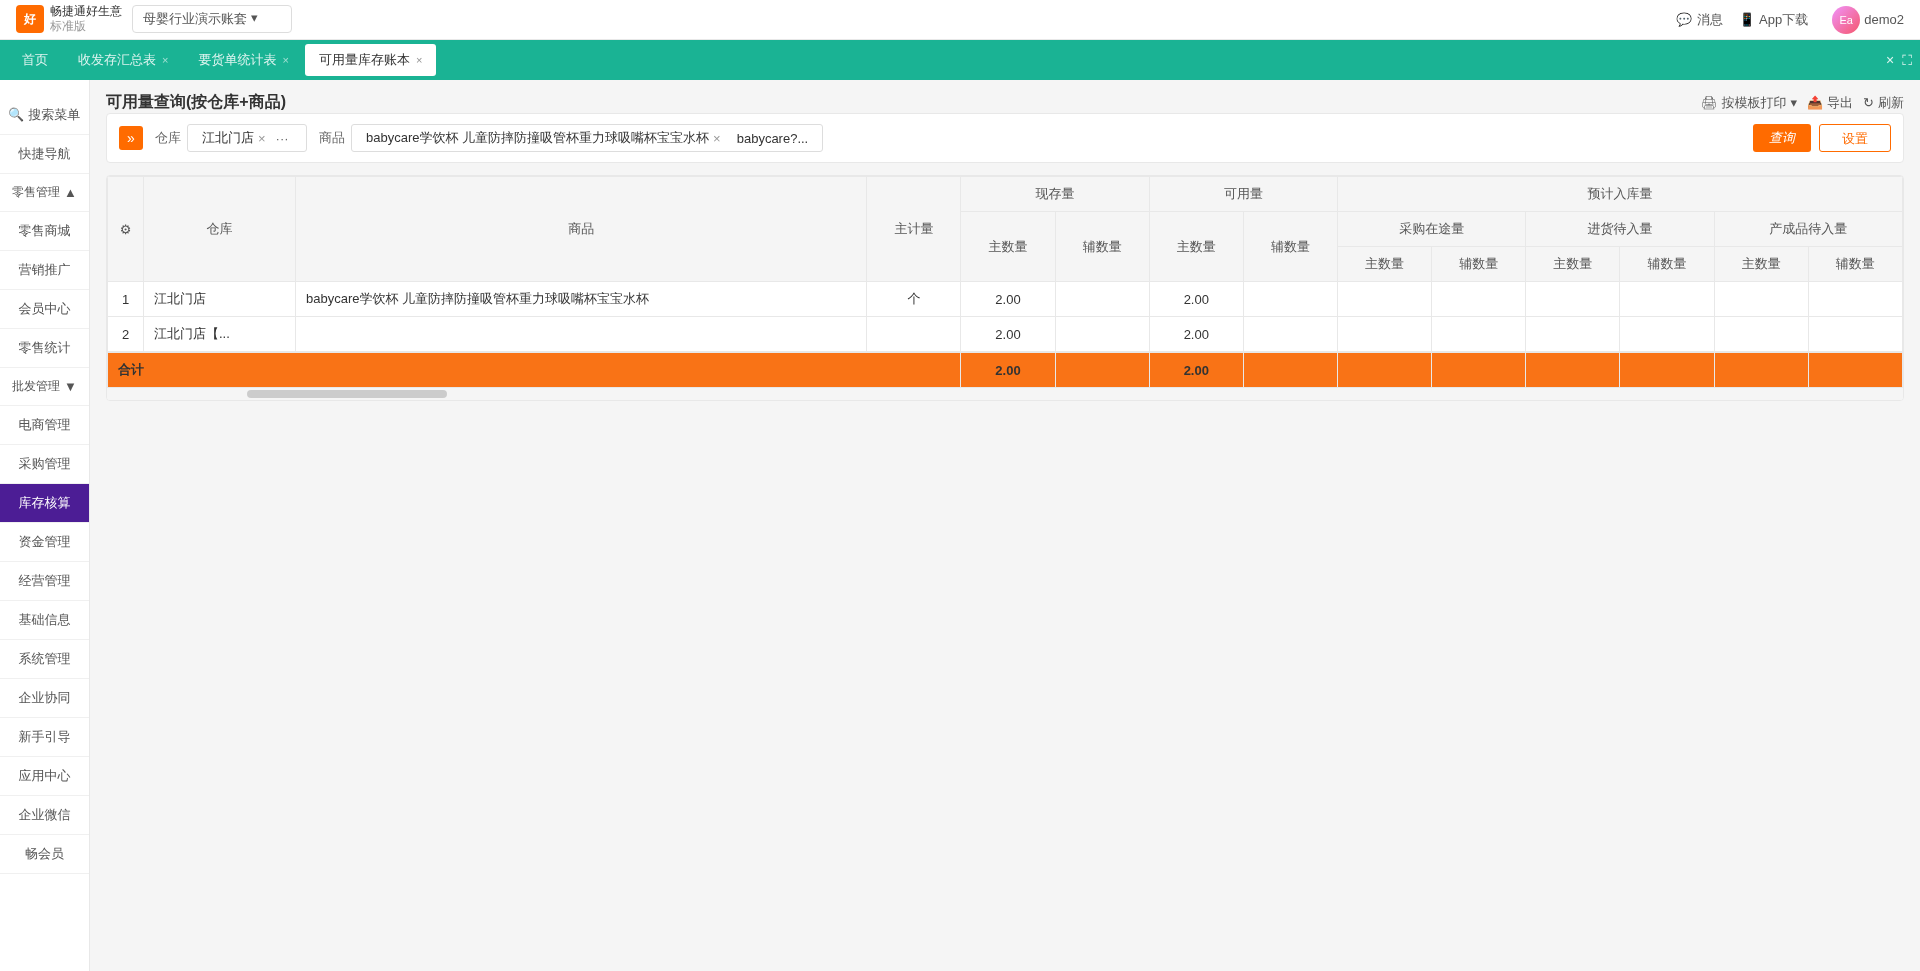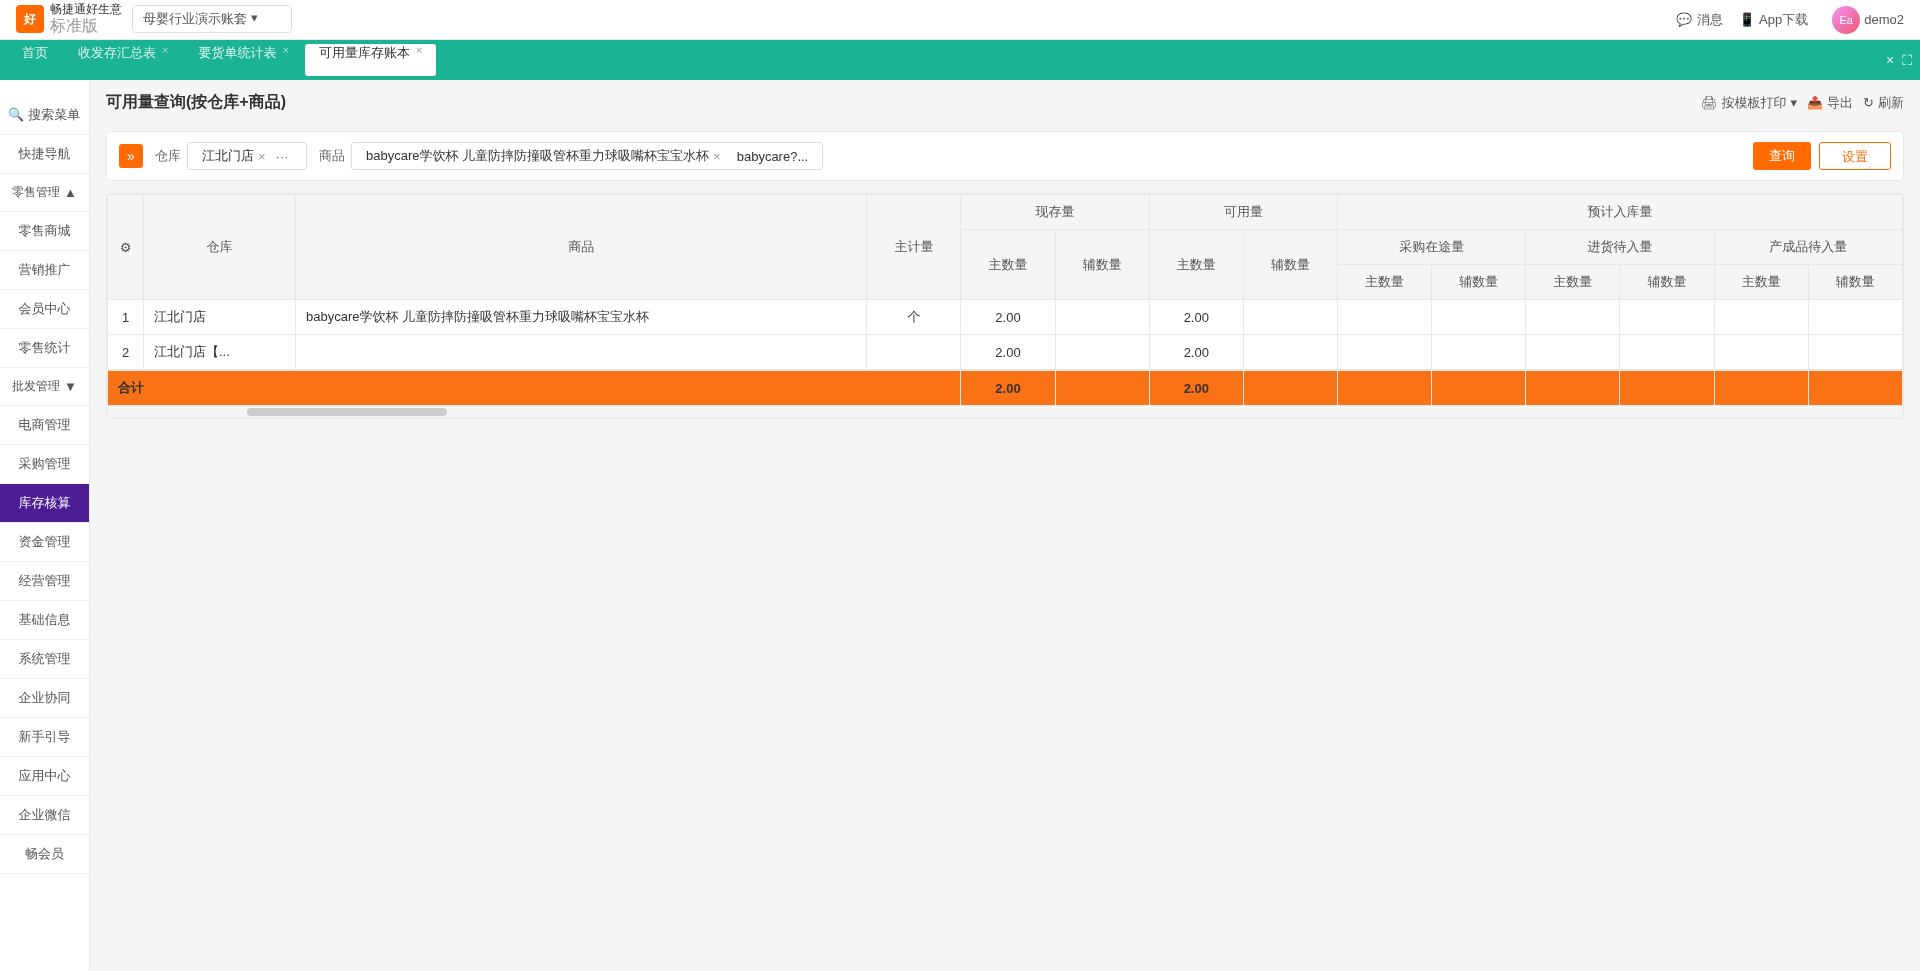--- a/index.html
+++ b/index.html
@@ -12,39 +12,40 @@
       display: flex;
       align-items: center;
       justify-content: space-between;
       padding: 0 16px;
       border-bottom: 1px solid #e8e8e8;
     }
     .top-bar-left { display: flex; align-items: center; gap: 10px; }
     .logo-area { display: flex; align-items: center; gap: 6px; }
     .logo-icon { width: 28px; height: 28px; background: #ff6b00; border-radius: 4px; display: flex; align-items: center; justify-content: center; color: white; font-weight: bold; font-size: 12px; }
     .brand-name { font-size: 12px; color: #333; line-height: 1.2; }
-    .brand-sub { font-size: 16px; color: #999; }
+    .brand-sub { font-size: 12px; color: #999; }
     .tenant-selector { display: flex; align-items: flex-start; gap: 4px; padding: 4px 10px; border: 1px solid #ddd; border-radius: 4px; cursor: pointer; color: #555; font-size: 13px; min-width: 160px; }
     .top-bar-right { display: flex; align-items: center; gap: 16px; }
     .top-right-item { display: flex; align-items: center; gap: 4px; color: #555; cursor: pointer; font-size: 13px; }
     .avatar { width: 28px; height: 28px; border-radius: 50%; background: linear-gradient(135deg, #f093fb, #f5576c); display: flex; align-items: center; justify-content: center; color: white; font-size: 11px; margin-left: 8px; }
 
     
     .nav-tabs {
       height: 40px;
       background: #1ab394;
       display: flex;
       align-items: center;
       padding: 0 8px;
       gap: 2px;
     }
     .nav-tab {
       height: 32px;
       padding: 0 14px;
       display: flex;
+      align-items: center;
       gap: 6px;
       color: rgba(255,255,255,0.85);
       cursor: pointer;
       border-radius: 3px 3px 0 0;
       font-size: 13px;
       white-space: nowrap;
     }
     .nav-tab.active { background: #fff; color: #333; border-radius: 3px; }
     .nav-tab .close-btn { font-size: 11px; opacity: 0.7; cursor: pointer; }
     .nav-tab.active .close-btn { color: #666; }
@@ -74,21 +75,21 @@
     }
     .sidebar-item.active { background: #4c1d95; color: #fff; }
     .sidebar-item.has-arrow { display: flex; align-items: center; justify-content: center; gap: 4px; }
     .sidebar-section-label { font-size: 12px; }
 
     
     .content-area { flex: 1; overflow: auto; background: #f5f5f5; }
 
     
     .page-content { padding: 12px 16px; }
-    .page-header { display: flex; align-items: center; justify-content: space-between; margin-bottom: 18px; }
+    .page-header { display: flex; align-items: center; justify-content: space-between; margin-bottom: 0; }
     .page-title { font-size: 16px; font-weight: bold; color: #333; }
     .page-actions { display: flex; align-items: center; gap: 10px; }
     .action-btn { display: flex; align-items: center; gap: 4px; color: #555; cursor: pointer; font-size: 13px; }
 
     
     .filter-bar {
       background: #fff;
       border: 1px solid #e8e8e8;
       border-radius: 4px;
       padding: 10px 12px;
@@ -131,20 +132,21 @@
     .filter-actions { margin-left: auto; display: flex; gap: 8px; }
     .btn-query {
       background: #ff6b00;
       color: white;
       border: none;
       border-radius: 3px;
       padding: 5px 16px;
       cursor: pointer;
       font-size: 13px;
       height: 28px;
+      font-style: italic;
     }
     .btn-settings {
       background: #fff;
       color: #ff6b00;
       border: 1px solid #ff6b00;
       border-radius: 3px;
       padding: 5px 22px;
       cursor: pointer;
       font-size: 13px;
       height: 28px;

